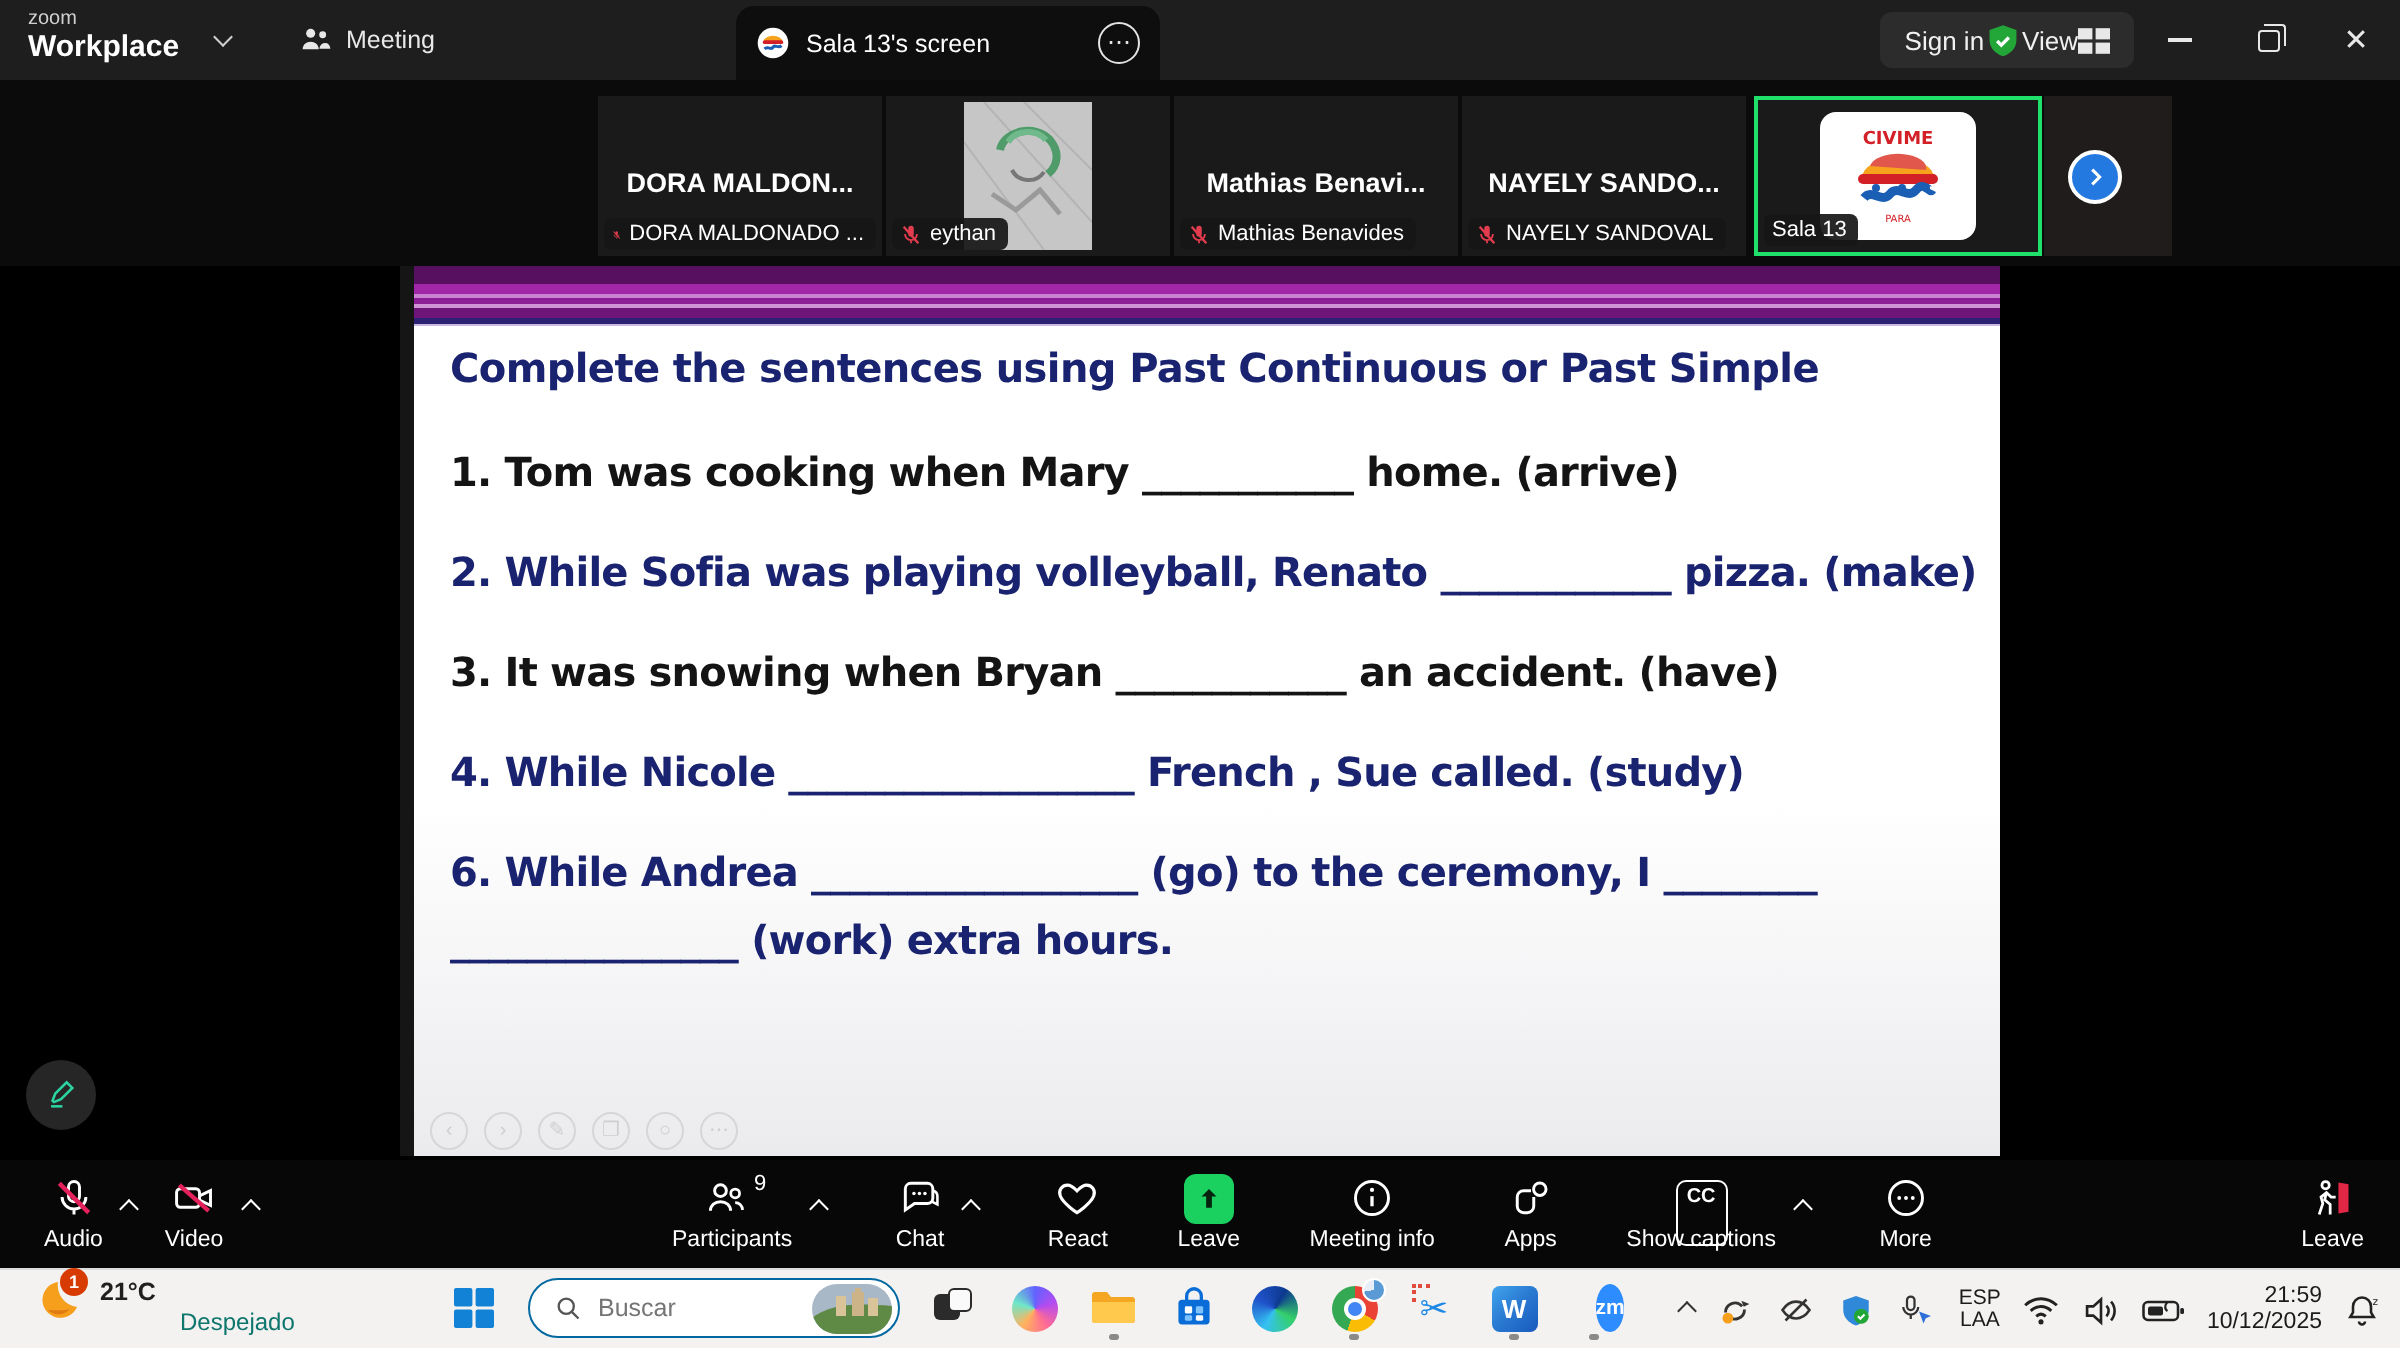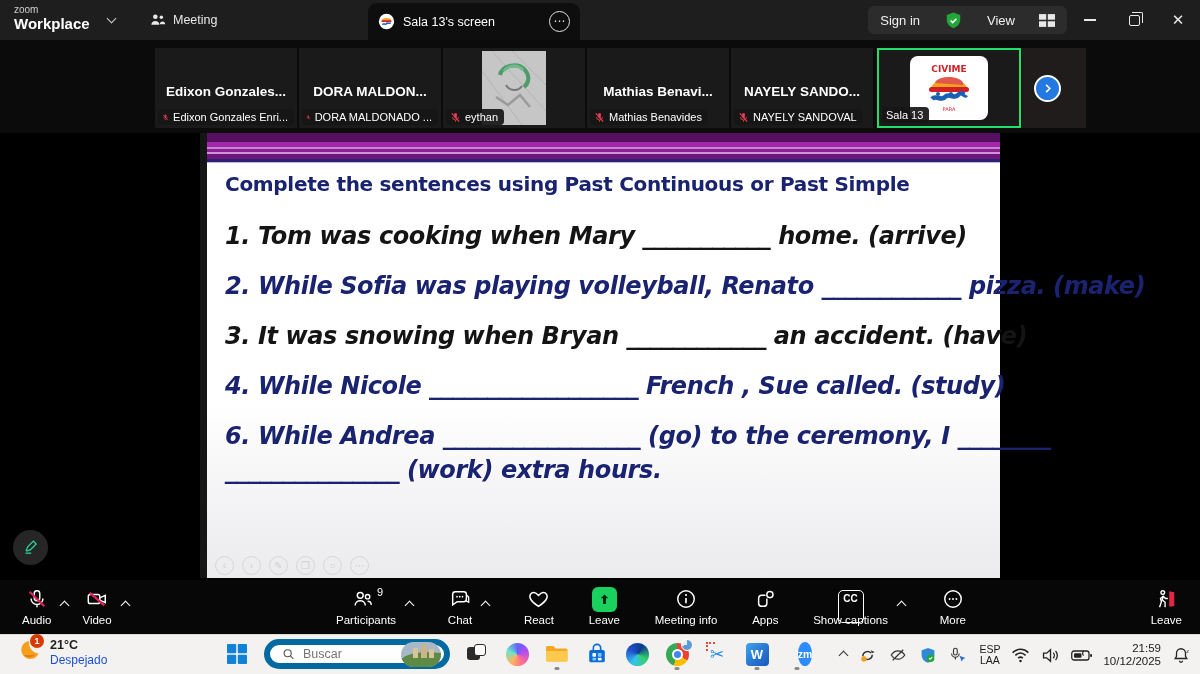--- a/index.html
+++ b/index.html
@@ -14,21 +14,21 @@
   .brand .t2 { font-size:15px; font-weight:bold; line-height:17px; }
   .chev { display:inline-block; width:7px; height:7px; border-left:1.6px solid #cfcfcf; border-top:1.6px solid #cfcfcf; }
   .chev.down { transform:rotate(225deg); }
   .chev.up { transform:rotate(45deg); }
   .chev.white { border-color:#fff; }
   #brand-chevron { position:absolute; left:108px; top:15px; }
   #meeting-tab { position:absolute; left:150px; top:8px; display:flex; align-items:center; gap:7px; color:#e8e8e8; font-size:12.5px; height:24px; }
   #active-tab { position:absolute; left:368px; top:3px; width:212px; height:37px; background:#0e0e0e; border-radius:9px 9px 0 0; display:flex; align-items:center; padding:0 10px; gap:8px; color:#fff; font-size:12.5px; }
   #active-tab .grow { flex:1; }
   .ellipsis-circle { width:21px; height:21px; border:1.4px solid #e3e3e3; border-radius:50%; color:#e3e3e3; font-size:12px; line-height:18px; text-align:center; }
-  #signin-pill { position:absolute; right:133px; top:6px; height:28px; background:#2c2c2c; border-radius:6px; display:flex; align-items:center; gap:24px; padding:0 12px; color:#f0f0f0; font-size:13px; }
+  #signin-pill { position:absolute; right:133px; top:6px; height:28px; background:#2c2c2c; border-radius:6px; display:flex; align-items:center; gap:0; padding:0 12px; color:#f0f0f0; font-size:13px; }
   .winctl { position:absolute; top:0; width:44px; height:40px; display:flex; align-items:center; justify-content:center; color:#e8e8e8; }
   #min-btn { right:88px; } #max-btn { right:44px; } #close-btn { right:0; font-size:15px; }
   #min-btn .bar { width:12px; height:1.6px; background:#e8e8e8; }
   #max-btn .sq { position:relative; width:11px; height:11px; border:1.4px solid #e8e8e8; border-radius:2px; }
   #max-btn .sq::before { content:""; position:absolute; left:2px; top:-4px; width:10px; height:10px; border-top:1.4px solid #e8e8e8; border-right:1.4px solid #e8e8e8; border-radius:0 2px 0 0; }
 
   
   #strip { position:absolute; left:0; top:40px; width:1200px; height:93px; background:#0b0b0b; }
   .tile { position:absolute; top:8px; height:80px; width:142px; background:#1a1a1a;padding-left:20px; }
   .tile .pname { position:absolute; left:0; right:0; top:36px; text-align:center; color:#fff; font-weight:bold; font-size:13.5px; white-space:nowrap; overflow:hidden; }
@@ -45,21 +45,21 @@
       #570f60 0px, #570f60 9px,
       #a127a8 9px, #a127a8 14px,
       #c983d1 14px, #c983d1 16px,
       #8d1f96 16px, #8d1f96 19px,
       #d093d6 19px, #d093d6 21px,
       #6d1578 21px, #6d1578 26px,
       #2c2172 26px, #2c2172 29px,
       #cbb7e2 29px, #cbb7e2 30px); }
   #slide-body { padding:7px 16px 0 18px; font-family:"DejaVu Sans", sans-serif; }
   .slide-title { font-size:20px; font-weight:bold; color:#1a2370; line-height:28px; letter-spacing:-0.3px; }
-  .sentence { font-size:24px; font-weight:bold; line-height:24px; margin-top:26px; letter-spacing:-0.4px; white-space:nowrap;font-style:italic; }
+  .sentence { font-size:20px; font-weight:bold; line-height:24px; margin-top:26px; letter-spacing:-0.4px; white-space:nowrap; }
   .sentence.black { color:#141414; }
   .sentence.navy { color:#1a2370; }
   .sentence.cont { margin-top:10px; }
   #slide-controls { position:absolute; left:8px; bottom:3px; display:flex; gap:8px; }
   .sc-circle { width:19px; height:19px; border:1px solid #d6d6d6; border-radius:50%; color:#cfcfcf; font-size:10px; line-height:17px; text-align:center; }
   #annotate-btn { position:absolute; left:13px; top:397px; width:35px; height:35px; background:#262626; border-radius:50%; display:flex; align-items:center; justify-content:center; }
 
   
   #toolbar { position:absolute; left:0; top:580px; width:1200px; height:54px; background:#070707; }
   .tbtn { display:flex; flex-direction:column; align-items:center; justify-content:flex-start; color:#fff; gap:3px; }
@@ -71,26 +71,26 @@
   .caretbox { margin-top:8px; }
   .grp { display:flex; gap:10px; align-items:flex-start; }
   .share-sq { width:25px; height:25px; background:#1ad05f; border-radius:6px; display:flex; align-items:center; justify-content:center; }
   .cc-box { width:26px; height:33px; margin-top:15px; border:1.7px solid #fff; border-radius:5px; font-size:10px; font-weight:bold; text-align:center; line-height:16px; }
   .pcount { font-size:11px; position:relative; top:-7px; left:2px; }
 
   
   #taskbar { position:absolute; left:0; top:634px; width:1200px; height:40px; background:#f3f2f1; border-top:1px solid #dcdcdc; }
   #weather { position:absolute; left:16px; top:3px; display:flex; align-items:center; gap:8px; color:#1f1f1f; }
   #weather .wt { font-size:12.5px; font-weight:bold; line-height:15px; }
-  #weather .wd { font-size:12px; color:#1d4ed8; line-height:15px; }
+  #weather .wd { font-size:12px; color:#0f766e; line-height:15px;margin-left:40px; }
   .badge { position:absolute; left:14px; top:-4px; width:14px; height:14px; background:#d83b01; border-radius:50%; color:#fff; font-size:9px; font-weight:bold; text-align:center; line-height:14px; }
   #tb-apps { position:absolute; left:224px; top:4px; display:flex; align-items:center; gap:14px; }
   .app { position:relative; width:26px; height:30px; display:flex; align-items:center; justify-content:center; }
   .app .dot { position:absolute; bottom:-1px; left:50%; transform:translateX(-50%); width:5px; height:3px; border-radius:2px; background:#8a8a8a; }
-  #search-pill { width:186px; height:30px; background:#fff; border:6px solid #0369a1; border-radius:16px; display:flex; align-items:center; padding:0 3px 0 12px; gap:8px; }
+  #search-pill { width:186px; height:30px; background:#fff; border:1px solid #0369a1; border-radius:16px; display:flex; align-items:center; padding:0 3px 0 12px; gap:8px; }
   #search-pill input { border:none; outline:none; flex:1; font-size:12.5px; color:#333; background:transparent; width:90px; font-family:"Liberation Sans",sans-serif; }
   #search-img { width:40px; height:25px; border-radius:13px; overflow:hidden; flex-shrink:0; }
   #tray { position:absolute; right:10px; top:0; height:40px; display:flex; align-items:center; gap:11px; color:#1b1b1b; }
   .lang { font-size:10.5px; line-height:11.5px; text-align:center; font-weight:400; }
   .clock { font-size:11.5px; line-height:13.5px; text-align:right; }
   .zmcirc { width:24px; height:24px; border-radius:50%; background:#2d8cff; color:#fff; font-size:10.5px; font-weight:bold; display:flex; align-items:center; justify-content:center;margin-left:16px; }
   .wordsq { width:23px; height:23px; border-radius:4px; background:linear-gradient(135deg,#41a5ee,#2b7cd3 45%,#185abd); color:#fff; font-size:13px; font-weight:bold; display:flex; align-items:center; justify-content:center; }
   .copilot { width:23px; height:23px; border-radius:50%; background:conic-gradient(#6262ff,#b44cf0,#ff6a95,#ffb25e,#6ee7c8,#6262ff); }
   .edge { width:23px; height:23px; border-radius:50%; background:conic-gradient(from 210deg,#35c1f1,#2052cb,#0d3a8f,#35d06a,#35c1f1); }
   .chrome { position:relative; width:23px; height:23px; border-radius:50%; background:conic-gradient(#ea4335 0 120deg,#fbbc05 120deg 200deg,#34a853 200deg 360deg); }
@@ -158,31 +158,20 @@
     <div id="max-btn" class="winctl">
         <span class="sq"></span>
       </div>
     <div id="close-btn" class="winctl">
         <span>✕</span>
       </div>
   </div>
 
   <div id="strip">
 
-    <div class="tile" style="left:155px">
-      <div class="pname">Edixon  Gonzales...</div>
-      <div class="plabel">
-        <svg width="11" height="11" viewBox="0 0 24 24">
-          <rect x="9" y="2" width="6" height="12" rx="3" fill="#e23c4e"></rect>
-          <path d="M5.5 11a6.5 6.5 0 0 0 13 0M12 17.5V21" stroke="#e23c4e" stroke-width="2" fill="none"></path>
-          <line x1="4" y1="3" x2="20" y2="21" stroke="#e23c4e" stroke-width="2.6"></line>
-        </svg>
-        <span>Edixon Gonzales Enri...</span>
-      </div>
-    </div>
 
     <div class="tile" style="left:299px">
       <div class="pname">DORA  MALDON...</div>
       <div class="plabel">
         <svg width="11" height="11" viewBox="0 0 24 24">
           <rect x="9" y="2" width="6" height="12" rx="3" fill="#e23c4e"></rect>
           <path d="M5.5 11a6.5 6.5 0 0 0 13 0M12 17.5V21" stroke="#e23c4e" stroke-width="2" fill="none"></path>
           <line x1="4" y1="3" x2="20" y2="21" stroke="#e23c4e" stroke-width="2.6"></line>
         </svg>
         <span>DORA MALDONADO ...</span>

